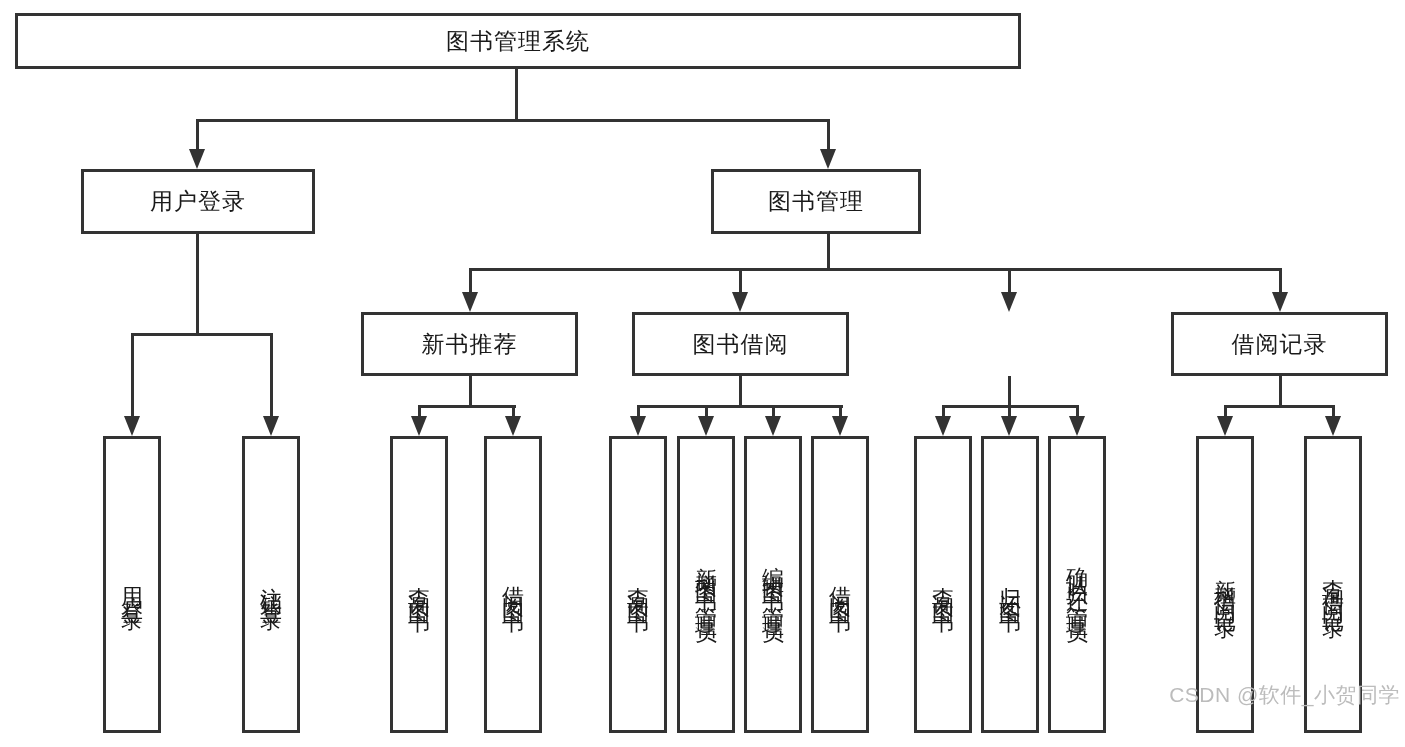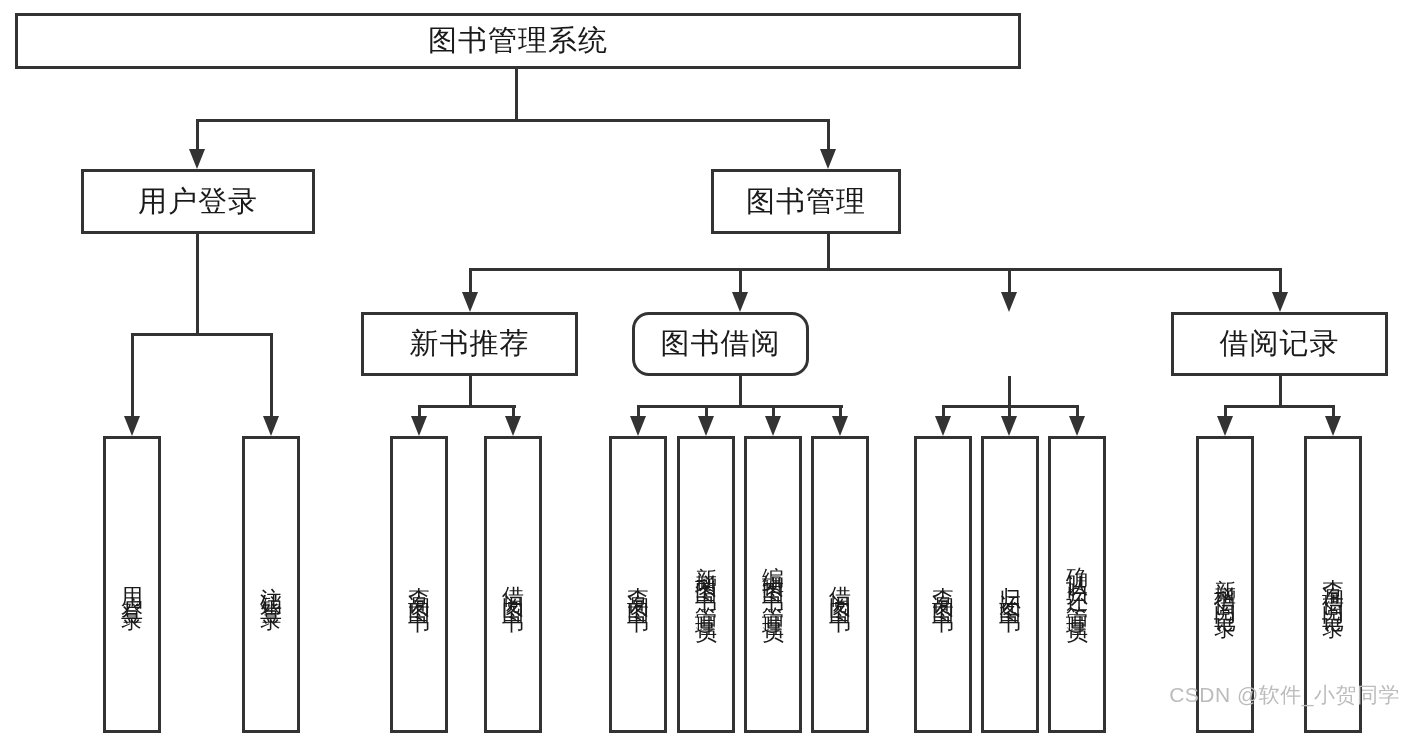--- a/index.html
+++ b/index.html
@@ -14,21 +14,21 @@
   .box {
     position: absolute;
     border: 3px solid #333333;
     background: #ffffff;
     box-sizing: border-box;
     display: flex;
     align-items: center;
     justify-content: center;
   }
   .hlabel {
-    font-size: 29px;
+    font-size: 23px;
     color: #1a1a1a;
     letter-spacing: 1px;
     white-space: nowrap;
   }
   .vtext {
     writing-mode: vertical-rl;
     font-size: 22px;
     color: #1a1a1a;
     letter-spacing: 8px;
     line-height: 1;
@@ -66,21 +66,21 @@
   <div class="line" style="left:515px; top:69px; width:3px; height:51px;"></div>
   <div class="line" style="left:196px; top:119px; width:634px; height:3px;"></div>
   <div class="line" style="left:196px; top:119px; width:3px; height:32px;"></div>
   <div class="arrow" style="left:189px; top:149px;"></div>
   <div class="line" style="left:827px; top:119px; width:3px; height:32px;"></div>
   <div class="arrow" style="left:820px; top:149px;"></div>
 
   <div class="box" style="left:81px; top:169px; width:234px; height:65px;">
     <span class="hlabel">用户登录</span>
   </div>
-  <div class="box" style="left:711px; top:169px; width:190px; height:65px;">
+  <div class="box" style="left:711px; top:169px; width:210px; height:65px;">
     <span class="hlabel">图书管理</span>
   </div>
 
   <div class="line" style="left:196px; top:233px; width:3px; height:102px;"></div>
   <div class="line" style="left:131px; top:333px; width:142px; height:3px;"></div>
   <div class="line" style="left:131px; top:333px; width:3px; height:84px;"></div>
   <div class="arrow" style="left:124px; top:416px;"></div>
   <div class="line" style="left:270px; top:333px; width:3px; height:84px;"></div>
   <div class="arrow" style="left:263px; top:416px;"></div>
 
@@ -91,21 +91,21 @@
   <div class="line" style="left:739px; top:268px; width:3px; height:26px;"></div>
   <div class="arrow" style="left:732px; top:292px;"></div>
   <div class="line" style="left:1008px; top:268px; width:3px; height:26px;"></div>
   <div class="arrow" style="left:1001px; top:292px;"></div>
   <div class="line" style="left:1279px; top:268px; width:3px; height:26px;"></div>
   <div class="arrow" style="left:1272px; top:292px;"></div>
 
   <div class="box" style="left:361px; top:312px; width:217px; height:64px;">
     <span class="hlabel">新书推荐</span>
   </div>
-  <div class="box" style="left:632px; top:312px; width:177px; height:64px;border-radius:17px;">
+  <div class="box" style="left:632px; top:312px; width:217px; height:64px;">
     <span class="hlabel">图书借阅</span>
   </div>
   <div class="box" style="left:1171px; top:312px; width:217px; height:64px;">
     <span class="hlabel">借阅记录</span>
   </div>
 
   <div class="line" style="left:469px; top:376px; width:3px; height:31px;"></div>
   <div class="line" style="left:739px; top:376px; width:3px; height:31px;"></div>
   <div class="line" style="left:1008px; top:376px; width:3px; height:31px;"></div>
   <div class="line" style="left:1279px; top:376px; width:3px; height:31px;"></div>

